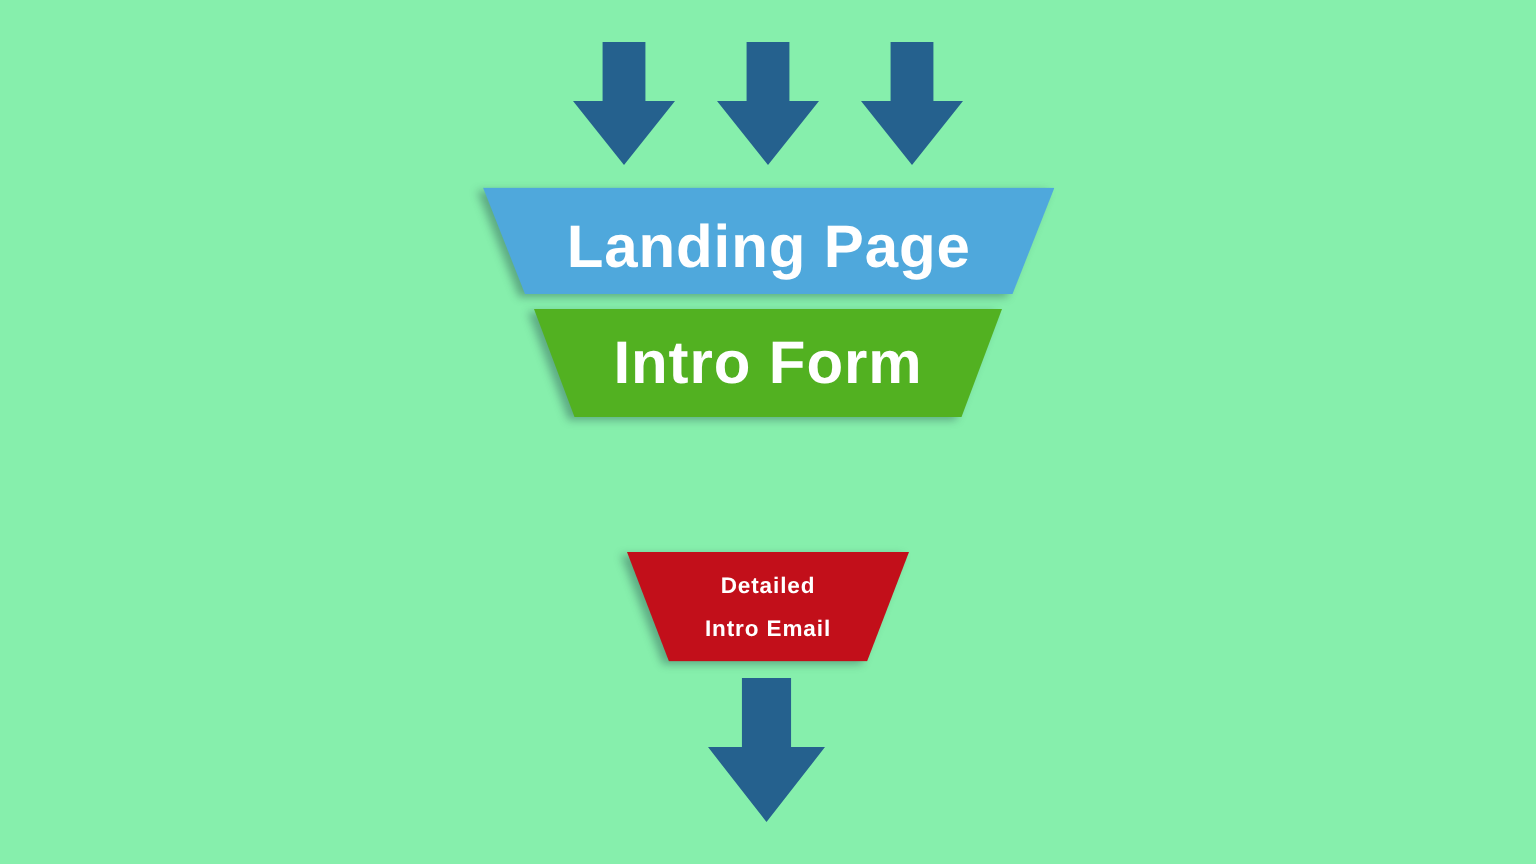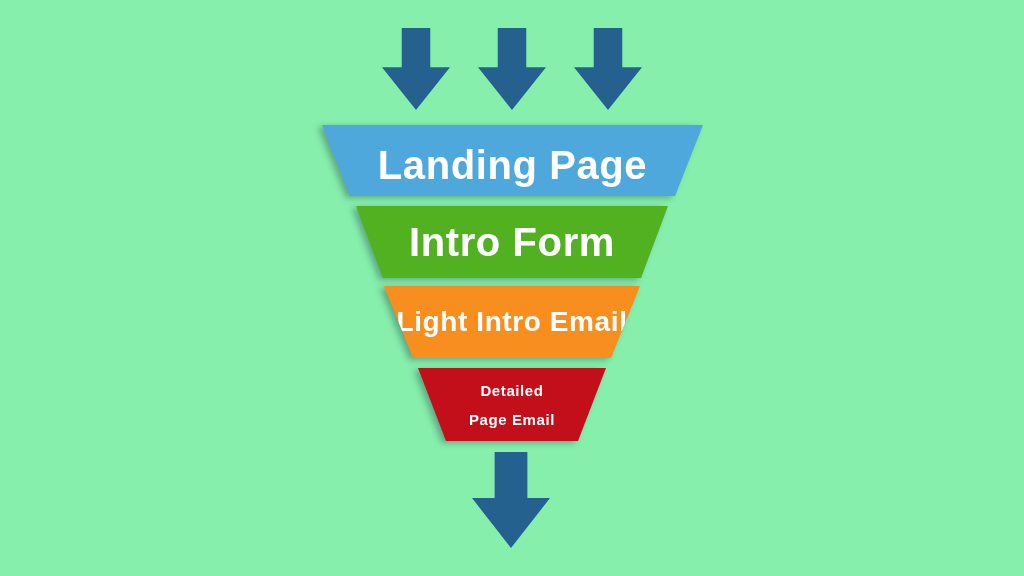--- a/index.html
+++ b/index.html
@@ -60,28 +60,23 @@
       <span style="color: rgb(255, 255, 255);">Landing Page</span>
     </div>
   </div>
 
   <div class="seg seg-1">
     <div class="shape" style="background-color: rgb(82, 177, 33);">
       <span style="color: rgb(255, 255, 255);">Intro Form</span>
     </div>
   </div>
 
-  <div class="seg seg-2">
-    <div class="shape" style="background-color: rgb(247, 142, 30);">
-      <span style="color: rgb(255, 255, 255);">Light Intro Email</span>
-    </div>
-  </div>
 
   <div class="seg seg-3">
     <div class="shape" style="background-color: rgb(194, 15, 26);">
       <span style="color: rgb(255, 255, 255);">Detailed</span>
-      <span style="color: rgb(255, 255, 255);">Page Email</span>
+      <span style="color: rgb(255, 255, 255);">Intro Email</span>
     </div>
   </div>
 
   <div class="arrow arrow-bottom" style="background-color: rgb(37, 97, 142);"></div>
 
 </div>
 
 </body></html>

